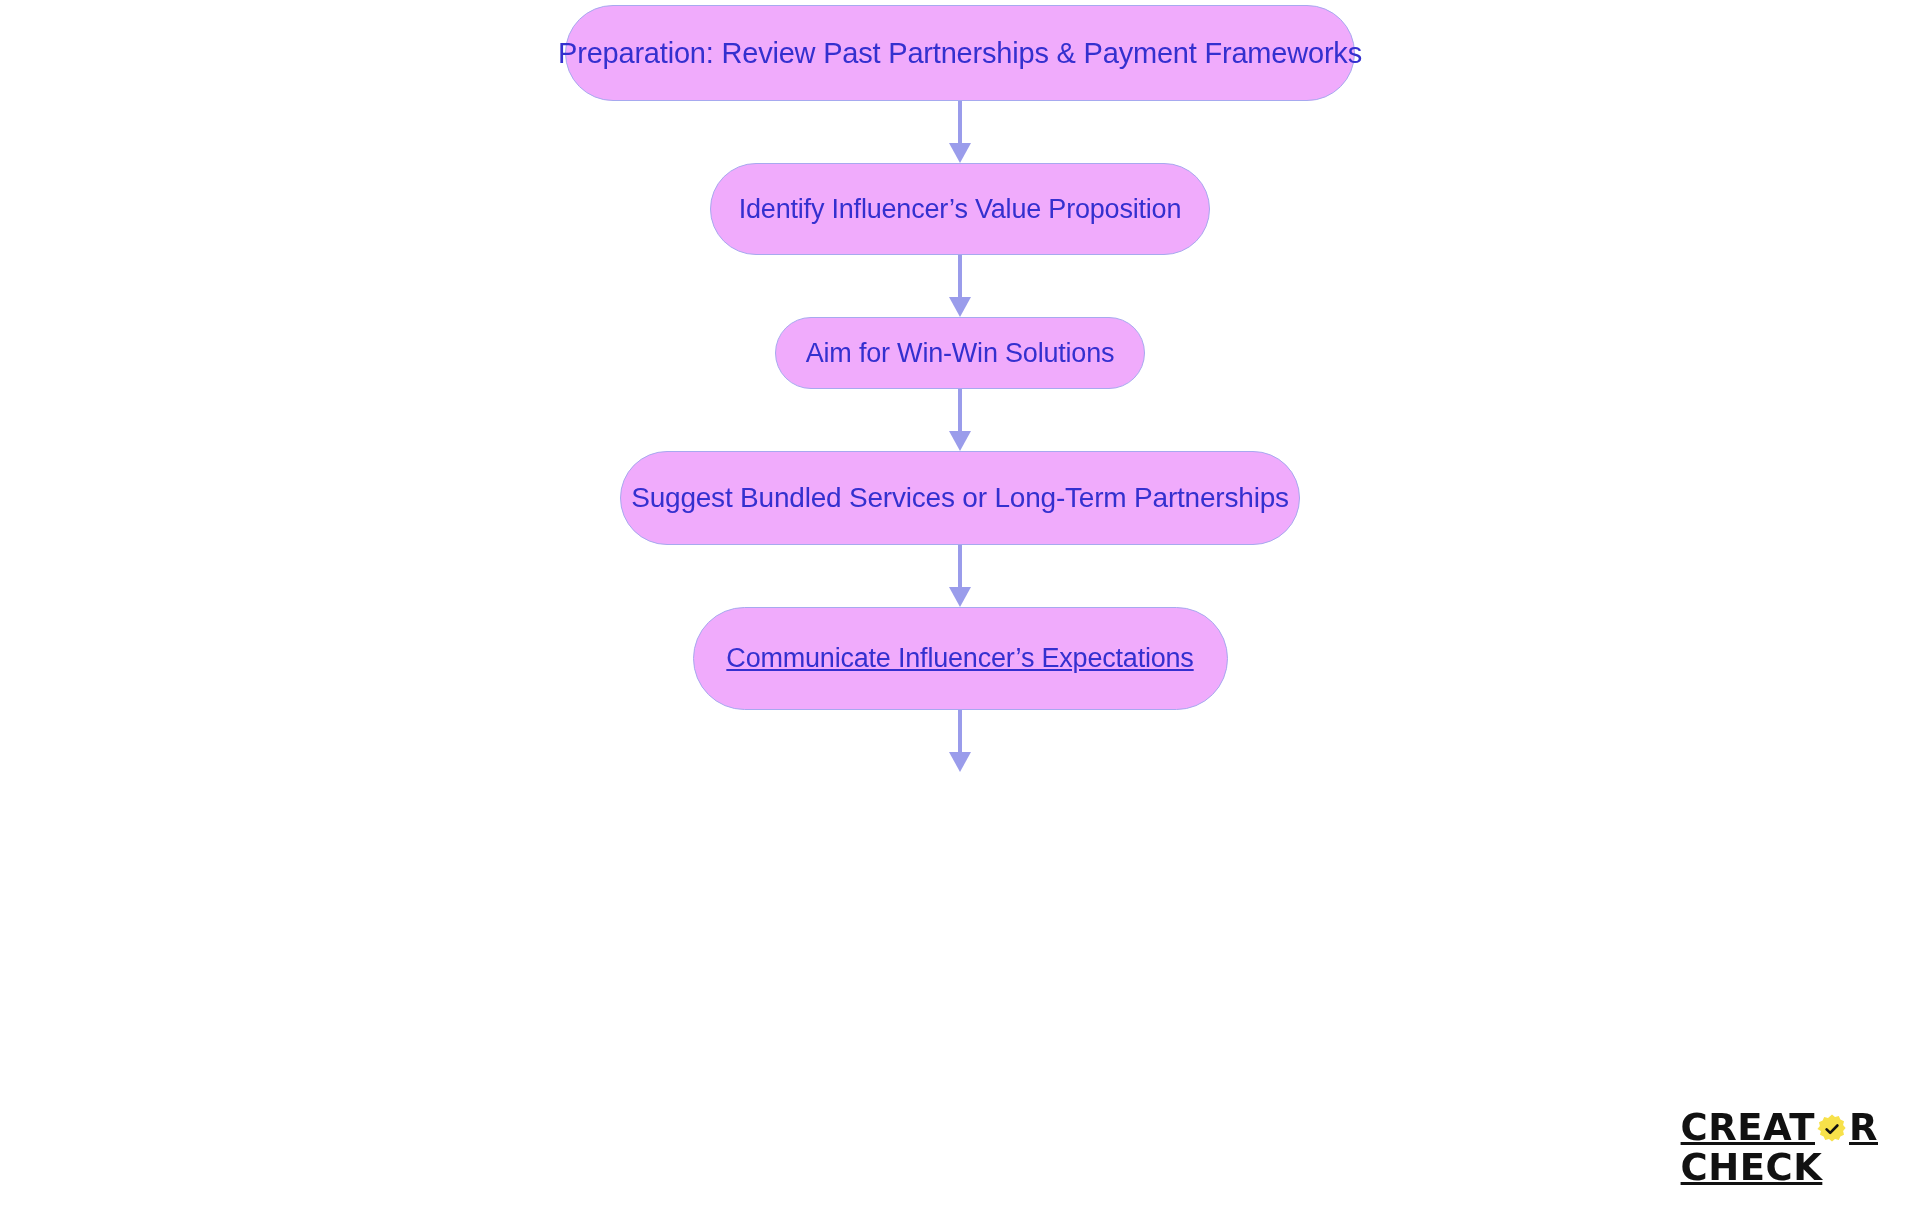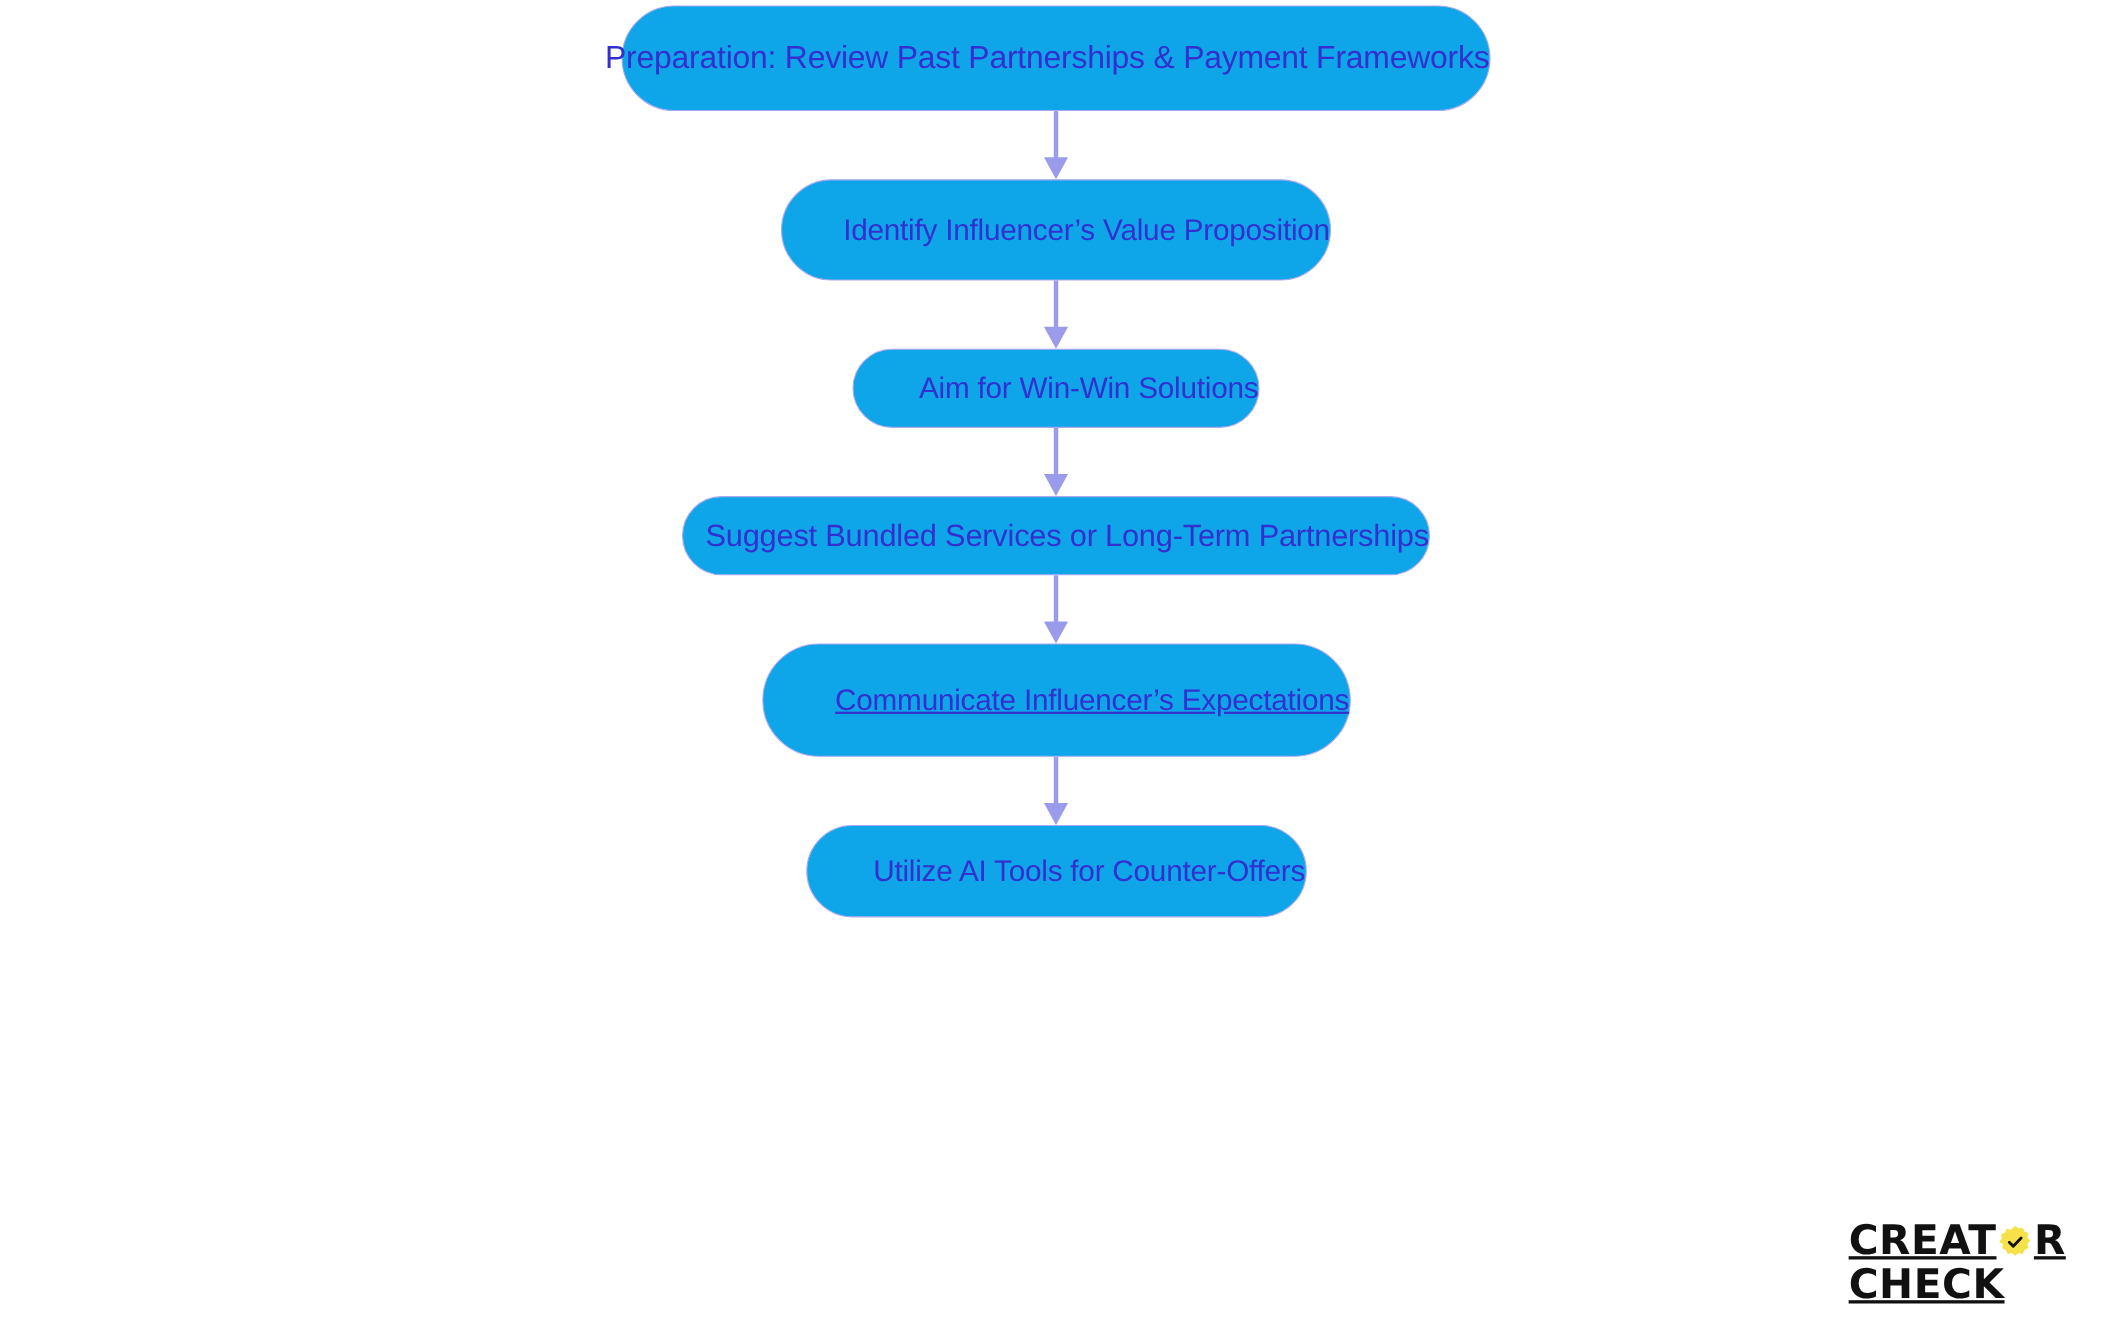--- a/index.html
+++ b/index.html
@@ -28,41 +28,41 @@
     left: 0;
     top: 0;
     width: 1920px;
     display: flex;
     flex-direction: column;
     align-items: center;
   }
 
   .node {
     box-sizing: border-box;
-    background: #0ea5e9;
+    background: #f0abfc;
     border: 1.5px solid #a7a9ef;
     border-radius: 999px;
     color: #3430cf;
     display: flex;
     align-items: center;
-    justify-content: flex-end;
+    justify-content: center;
     white-space: nowrap;
     letter-spacing: -0.2px;
   }
 
   .node-label {
     display: block;
     line-height: 1;
   }
 
   
   .node-0 { width: 790px; height: 96px; font-size: 29px; margin-top: 5px; }
   .node-1 { width: 500px; height: 92px; font-size: 27px; }
   .node-2 { width: 370px; height: 72px; font-size: 27px; }
-  .node-3 { width: 680px; height: 72px; font-size: 28px; }
+  .node-3 { width: 680px; height: 94px; font-size: 28px; }
   .node-4 { width: 535px; height: 103px; font-size: 27px; text-decoration: underline; }
   .node-5 { width: 455px; height: 84px; font-size: 27px; }
 
   .connector {
     width: 22px;
     height: 62px;
     position: relative;
   }
   .connector .stem {
     position: absolute;
@@ -161,23 +161,20 @@
 
     <div class="node node-4">
       <span class="node-label">Communicate Influencer’s Expectations</span>
     </div>
 
     <div class="connector">
       <div class="stem"></div>
       <div class="head"></div>
     </div>
 
-    <div class="node node-5">
-      <span class="node-label">Utilize AI Tools for Counter-Offers</span>
-    </div>
 
   </div>
 </div>
 
 <div id="brand-logo">
   <div class="brand-line brand-line-1">
     <span>CREAT</span>
     <span class="badge-wrap">
       <svg width="32" height="32" viewBox="0 0 32 32" aria-hidden="true">
         <path d="M16 1.4l3.0 2.5 3.8-0.9 1.6 3.6 3.6 1.6-0.9 3.8 2.5 3.0-2.5 3.0 0.9 3.8-3.6 1.6-1.6 3.6-3.8-0.9-3.0 2.5-3.0-2.5-3.8 0.9-1.6-3.6-3.6-1.6 0.9-3.8L1.4 16l2.5-3.0-0.9-3.8 3.6-1.6 1.6-3.6 3.8 0.9z" fill="#f7e14a"></path>

